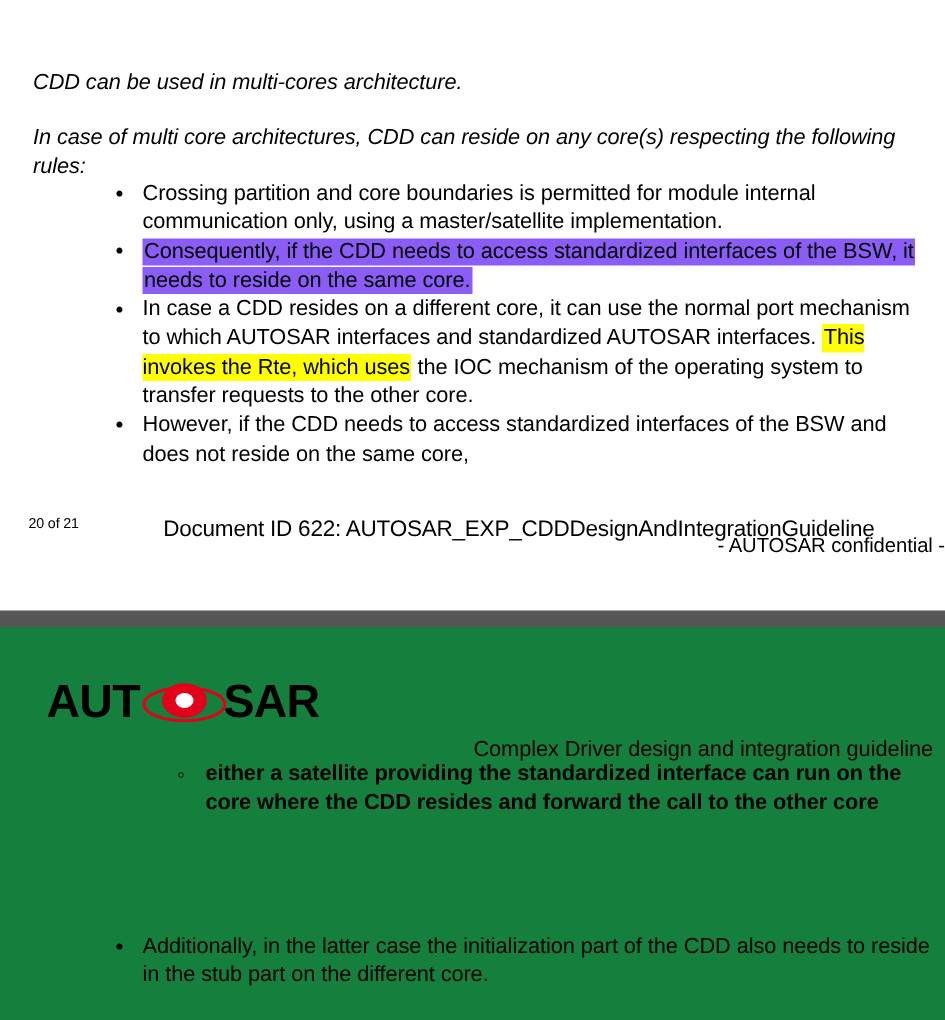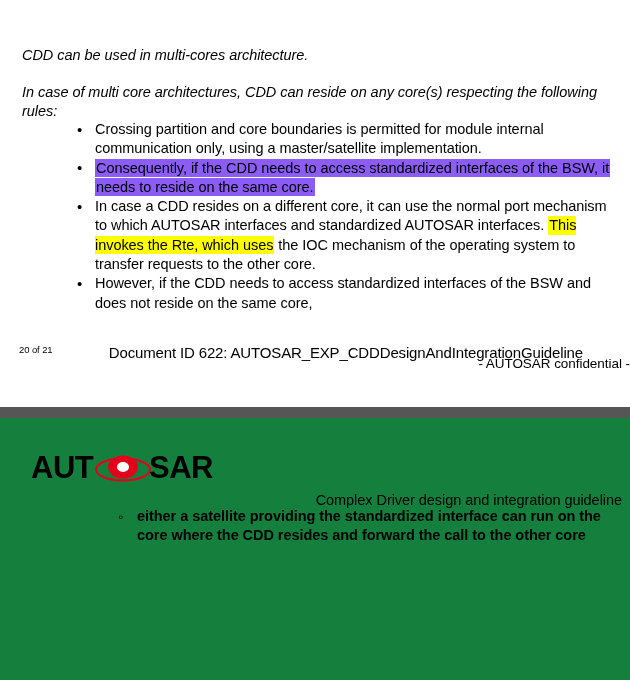--- a/index.html
+++ b/index.html
@@ -270,16 +270,21 @@
   <div class="doc-header-title">
     <div>Complex Driver design and integration guideline</div>
   </div>
 
   <ul class="list-sub">
     <li>
       <span>either a satellite providing the standardized interface can run on the core where the CDD resides and forward the call to the other core</span>
     </li>
   </ul>
 
+  <ul class="list-2">
+    <li>
+      <span>Additionally, in the latter case the initialization part of the CDD also needs to reside in the stub part on the different core.</span>
+    </li>
+  </ul>
 
   <div class="watermark">CSDN @grey_csdn</div>
 
 </div>
 
 </body></html>

